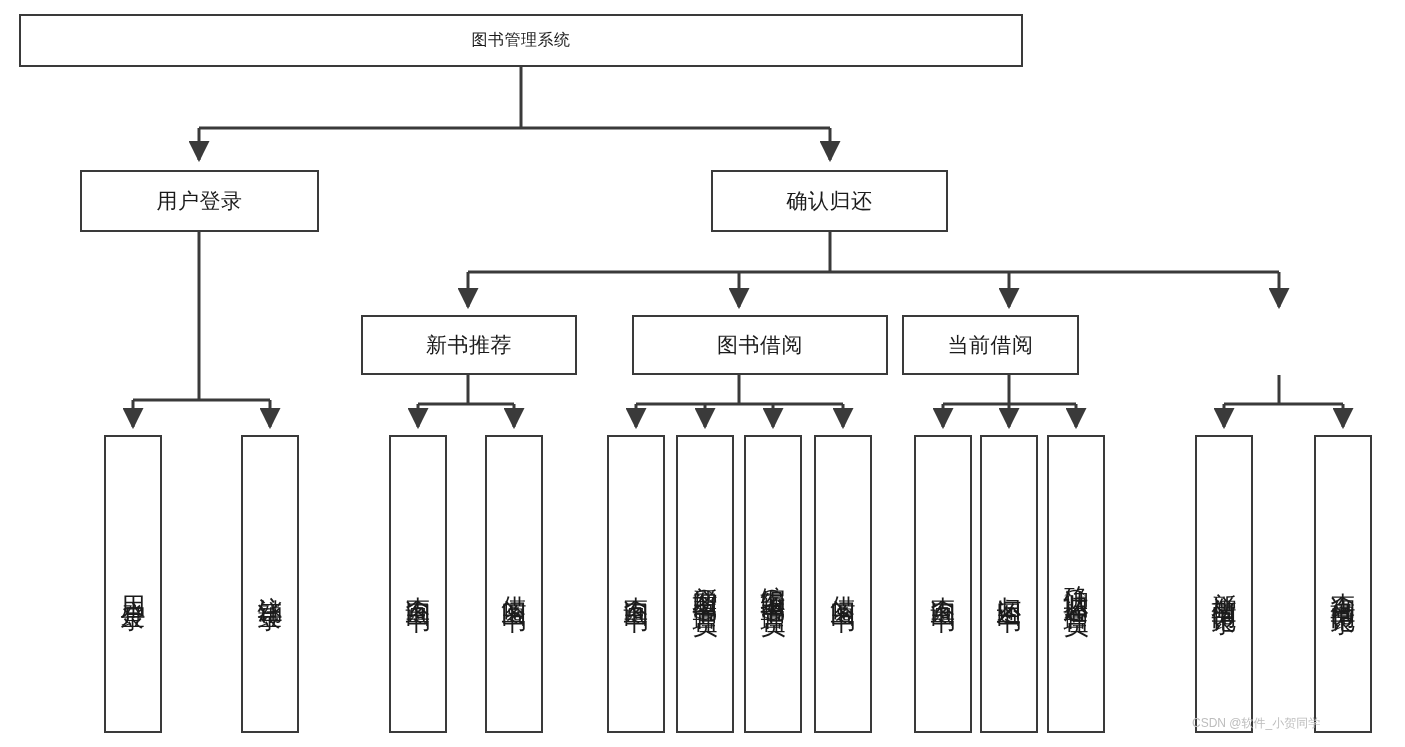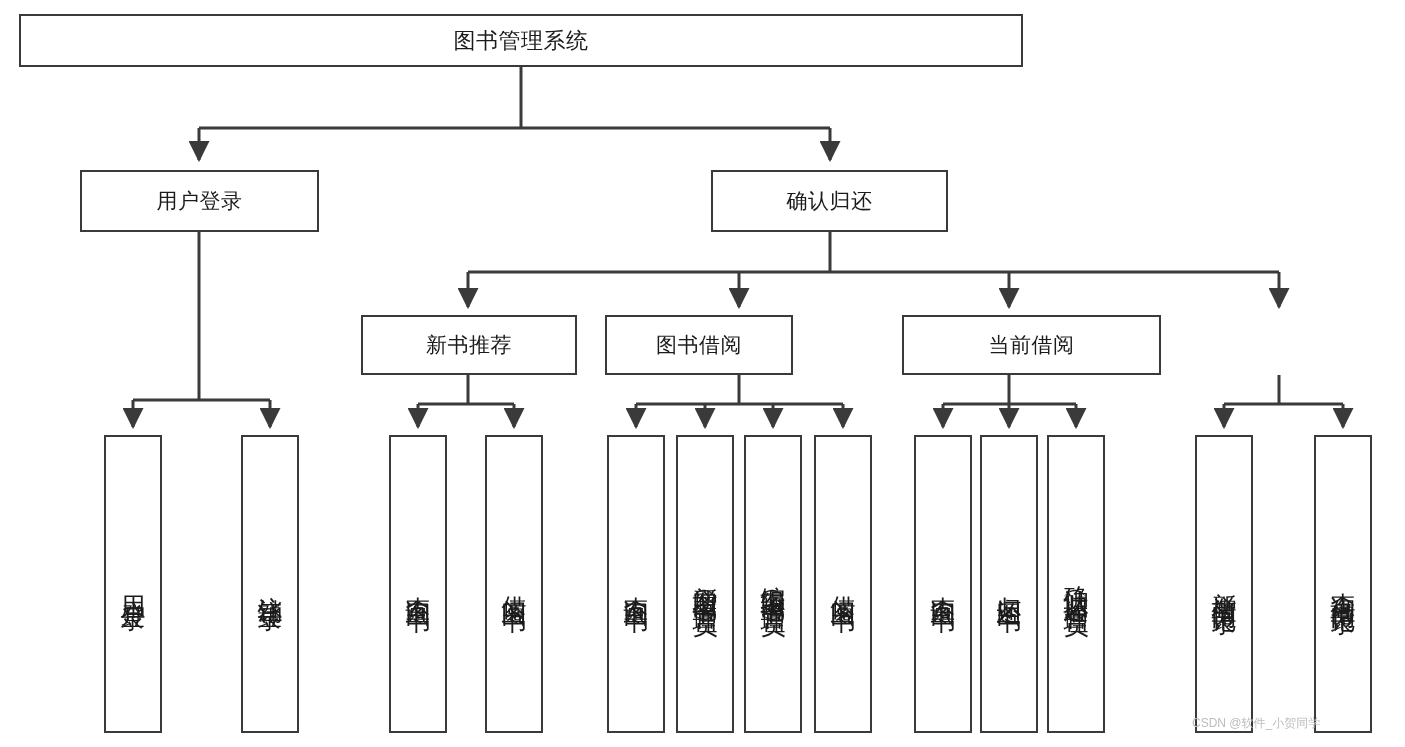--- a/index.html
+++ b/index.html
@@ -42,21 +42,21 @@
     text-align: center;
     line-height: 1.15;
     letter-spacing: 0.5px;
   }
   
   .node.horiz .label {
     font-size: 21px;
     white-space: nowrap;
   }
   .node.root .label {
-    font-size: 22px;
+    font-size: 16px;
   }
   
   .node.vert {
     align-items: center;
     justify-content: center;
     padding: 6px 0;
   }
   .node.vert .label {
     writing-mode: vertical-rl;
     text-orientation: upright;
@@ -140,25 +140,25 @@
   </div>
 
   <div class="node horiz" style="left:711px; top:170px; width:237px; height:62px;">
     <span class="label">确认归还</span>
   </div>
 
   <div class="node horiz" style="left:361px; top:315px; width:216px; height:60px;align-items:center;">
     <span class="label">新书推荐</span>
   </div>
 
-  <div class="node horiz" style="left:605px; top:315px; width:188px; height:60px;">
+  <div class="node horiz" style="left:632px; top:315px; width:256px; height:60px;">
     <span class="label">图书借阅</span>
   </div>
 
-  <div class="node horiz" style="left:902px; top:315px; width:259px; height:60px;">
+  <div class="node horiz" style="left:902px; top:315px; width:177px; height:60px;">
     <span class="label">当前借阅</span>
   </div>
 
 
   <div class="node vert" style="left:104px; top:435px; width:58px; height:298px;">
     <span class="label">用户登录</span>
   </div>
 
   <div class="node vert" style="left:241px; top:435px; width:58px; height:298px;">
     <span class="label">注销登录</span>

